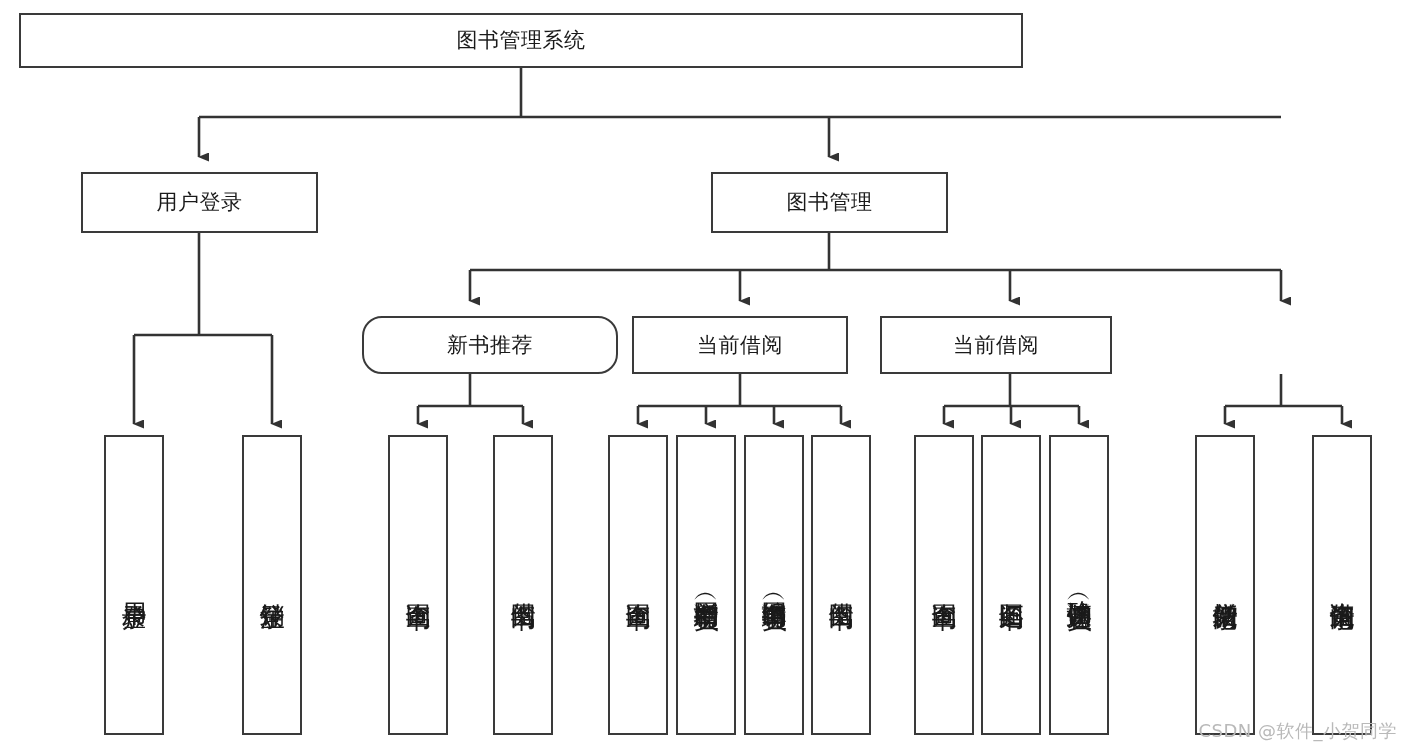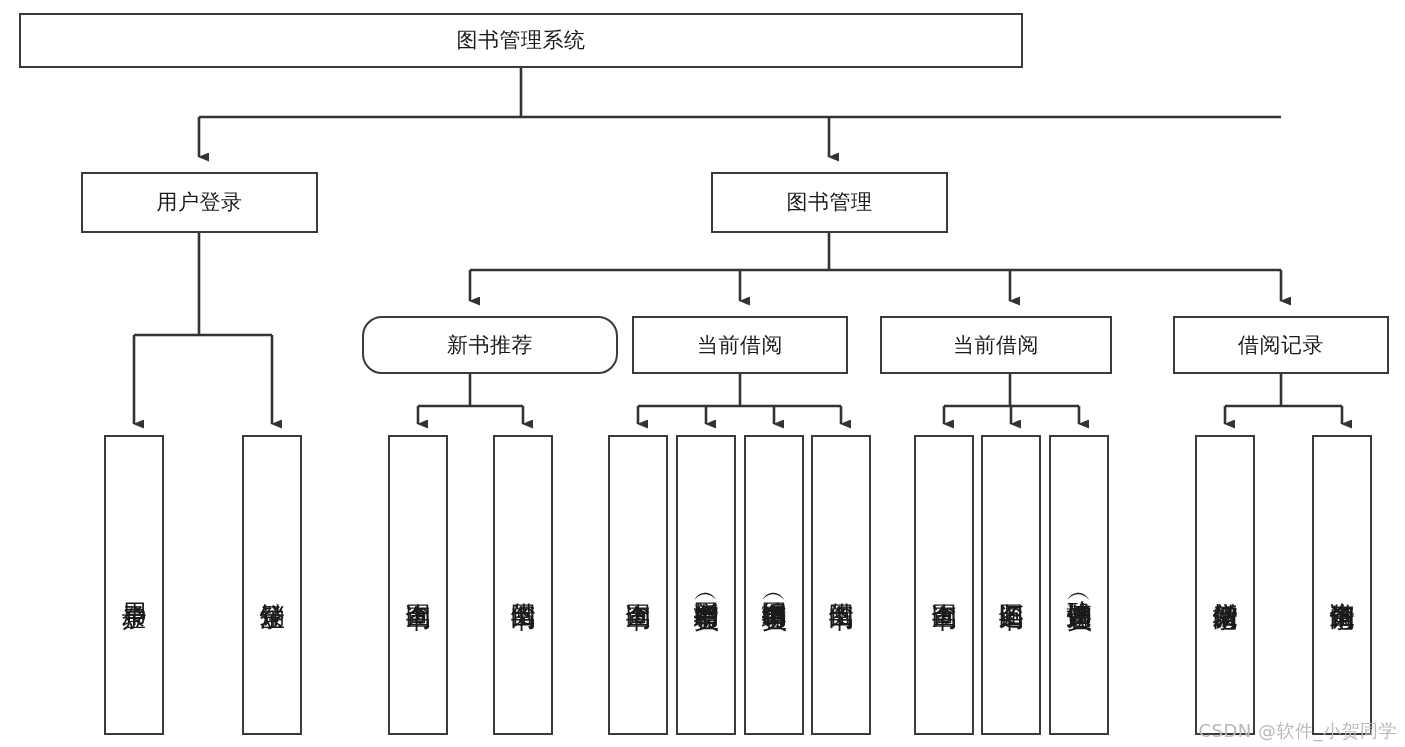--- a/index.html
+++ b/index.html
@@ -137,23 +137,20 @@
 
   <div class="node horiz" style="left:362px;top:316px;width:256px;height:58px;border-radius:20px;">
     <span class="label">新书推荐</span>
   </div>
   <div class="node horiz" style="left:632px;top:316px;width:216px;height:58px;">
     <span class="label">当前借阅</span>
   </div>
   <div class="node horiz" style="left:860px;top:316px;width:232px;height:58px;margin-left:20px;">
     <span class="label">当前借阅</span>
   </div>
-  <div class="node horiz" style="left:1173px;top:316px;width:216px;height:58px;">
-    <span class="label">借阅记录</span>
-  </div>
 
   <div class="node vert" style="left:104px;top:435px;width:60px;height:300px;">
     <span class="label">用户登录</span>
   </div>
   <div class="node vert" style="left:242px;top:435px;width:60px;height:300px;">
     <span class="label">注销登录</span>
   </div>
 
   <div class="node vert" style="left:388px;top:435px;width:60px;height:300px;">
     <span class="label">查询图书</span>

